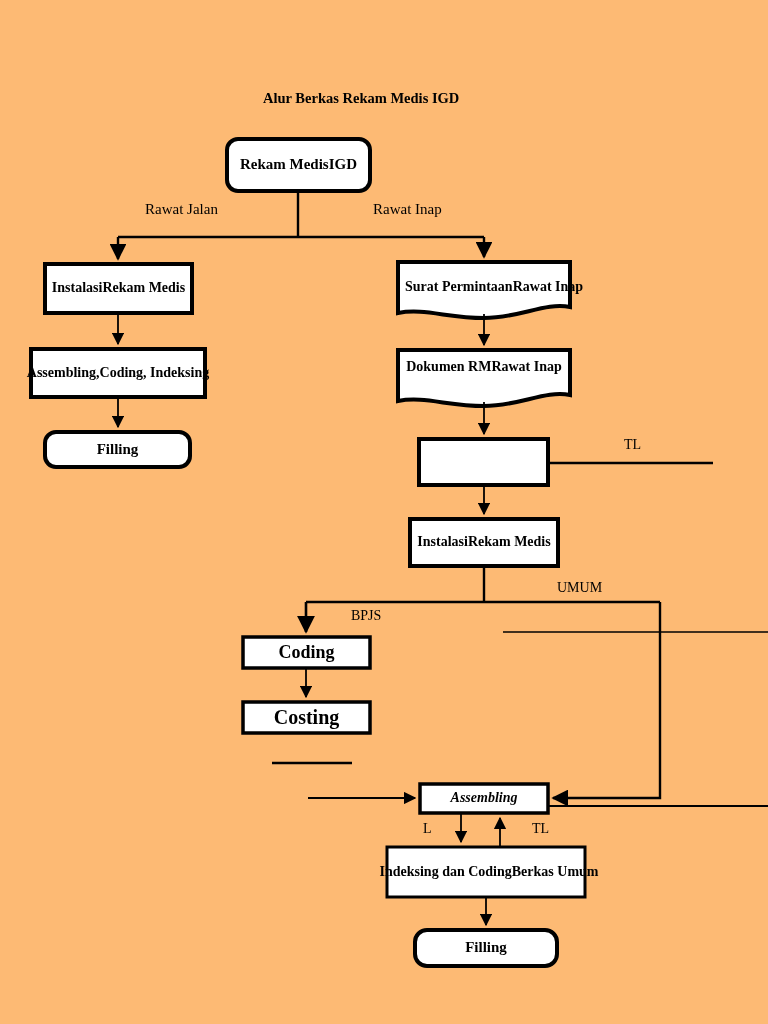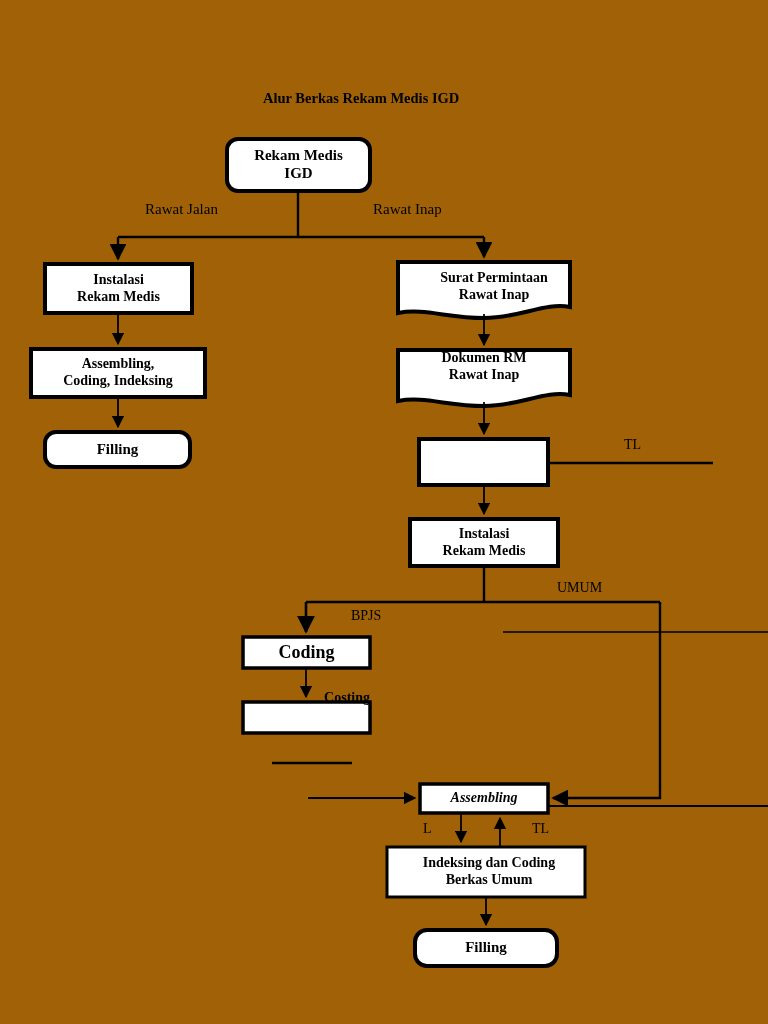--- a/index.html
+++ b/index.html
@@ -4,35 +4,35 @@
 <style>
   html, body {
     margin: 0;
     padding: 0;
     background: #ffffff;
   }
   #page {
     position: relative;
     width: 768px;
     height: 1024px;
-    background: #a16207;
+    background: #fdba74;
     overflow: hidden;
     font-family: "Liberation Serif", "DejaVu Serif", serif;
   }
   #diagram-svg {
     position: absolute;
     left: 0;
     top: 0;
     width: 768px;
     height: 1024px;
   }
   .node-label {
     position: absolute;
     display: flex;
-    flex-direction: column;
+    flex-direction: row;
     align-items: center;
     justify-content: center;
     text-align: center;
     font-weight: bold;
     color: #000000;
     line-height: 1.18;
     pointer-events: none;
   }
   .node-label span { display: block; white-space: nowrap; }
   .edge-label {
@@ -171,21 +171,21 @@
 
   <div class="node-label" style="left:410px; top:519px; width:148px; height:47px; font-size:14px;">
     <span>Instalasi</span>
     <span>Rekam Medis</span>
   </div>
 
   <div class="node-label" style="left:243px; top:637px; width:127px; height:31px; font-size:18px;">
     <span>Coding</span>
   </div>
 
-  <div class="node-label" style="left:243px; top:683px; width:127px; height:31px; font-size:14px;align-items:flex-end;">
+  <div class="node-label" style="left:243px; top:702px; width:127px; height:31px; font-size:20px;">
     <span>Costing</span>
   </div>
 
   <div class="node-label" style="left:420px; top:784px; width:128px; height:29px; font-size:14px;font-style:italic;">
     <span>Assembling</span>
   </div>
 
   <div class="node-label" style="left:402px; top:847px; width:174px; height:50px; font-size:14px;">
     <span>Indeksing dan Coding</span>
     <span>Berkas Umum</span>

